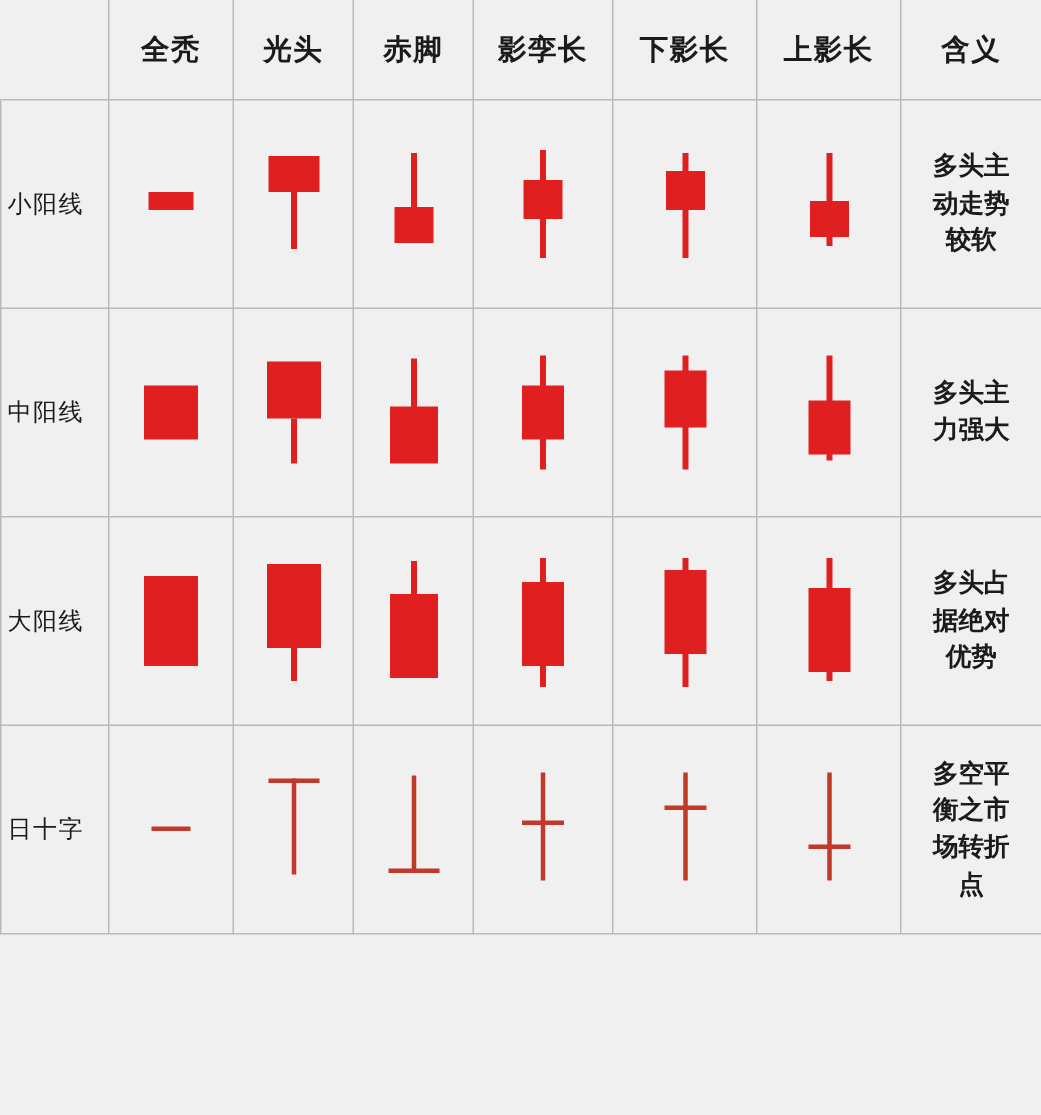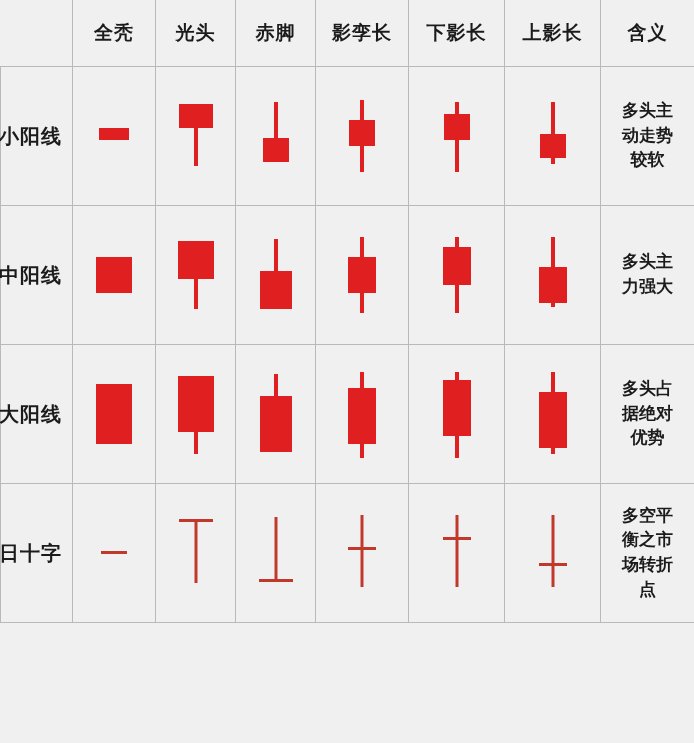--- a/index.html
+++ b/index.html
@@ -57,22 +57,22 @@
   tr.body-row td {
     height: 138px;
   }
   tr.footer-row td {
     height: 77px;
     font-size: 19px;
     font-weight: bold;
     line-height: 1.25;
   }
   td.rowhead {
-    font-size: 20px;
-    font-weight: bold;
+    font-size: 16px;
+    font-weight: normal;
     letter-spacing: 1px;
     border-left: none;
   }
   td.meaning {
     font-size: 17px;
     font-weight: bold;
     line-height: 1.45;
     border-right: none;
     padding: 0 10px;
   }

